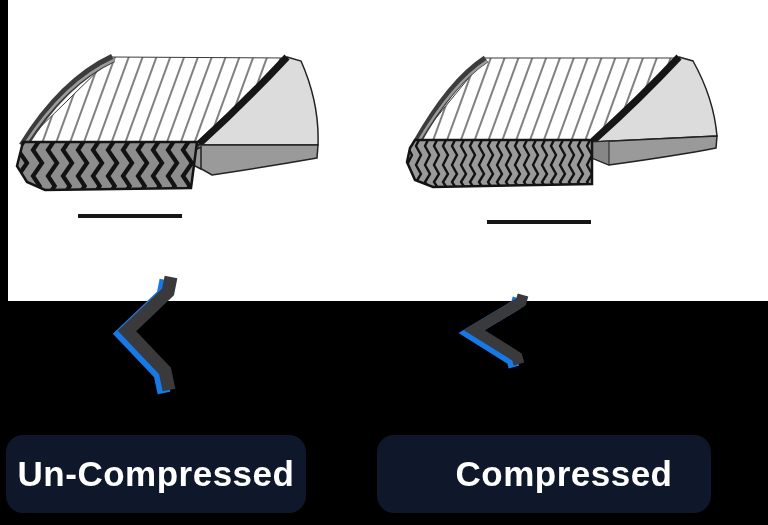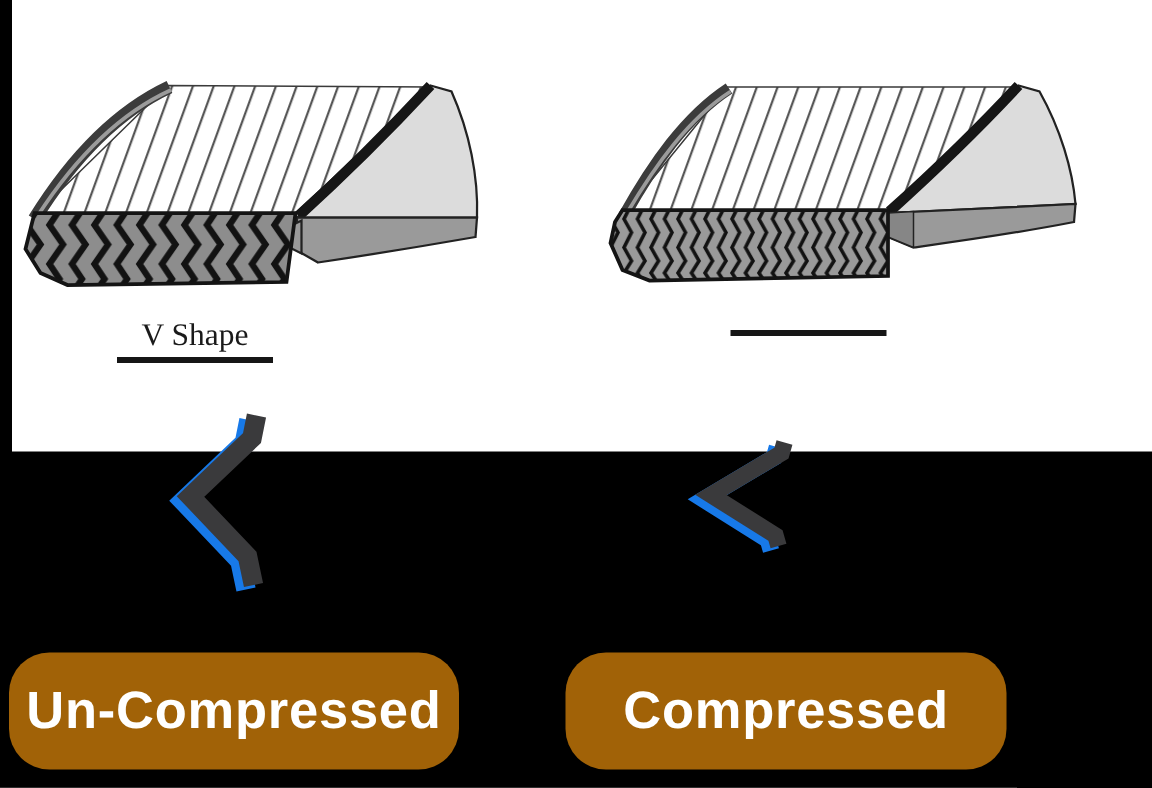--- a/index.html
+++ b/index.html
@@ -23,27 +23,27 @@
   .label-v { left:62px;  top:211px; }
   .label-w { left:471px; top:217px; }
   .label-underline {
     height:4px; background:#161616; margin:3px auto 0 auto; width:104px;
   }
   .chevron { position:absolute; }
   .chevron-left  { left:110px; top:266px; }
   .chevron-right { left:455px; top:284px; }
   .badge {
     position:absolute; top:435px; height:78px;
-    background:#a16207; border-radius:27px;
+    background:#0f172a; border-radius:17px;
     display:flex; align-items:center; justify-content:center;
     color:#ffffff; font-weight:bold; font-size:35px;
     letter-spacing:0.5px;
   }
   .badge-left  { left:6px;   width:300px; }
-  .badge-right { left:377px; width:294px; }
+  .badge-right { left:377px; width:294px;padding-left:40px; }
 </style>
 </head>
 <body>
 
 <div class="canvas">
 
   <div class="panel">
 
     <svg class="gasket gasket-v" viewBox="0 0 310 150" width="310" height="150">
       <defs>
@@ -81,21 +81,20 @@
       <path d="M 11,96 C 30,62 52,30 81,11" fill="none" stroke="#3c3c3c" stroke-width="8"></path>
       <path d="M 13,94 C 32,62 54,31 82,13" fill="none" stroke="#9b9b9b" stroke-width="2.5"></path>
       <path d="M 274,9 L 288,13 C 302,38 310,65 312,88 L 187,94 C 218,66 247,38 274,9 Z" fill="#dcdcdc" stroke="#222" stroke-width="1.5"></path>
       <path d="M 274,9 C 247,38 218,66 188,93" fill="none" stroke="#161616" stroke-width="7"></path>
       <path d="M 187,94 L 312,88 L 311,100 C 270,108 233,113 204,117 L 187,110 Z" fill="#9a9a9a" stroke="#222" stroke-width="1.5"></path>
       <polygon points="187,94 204,93 204,117 187,110" fill="#868686" stroke="#222" stroke-width="1"></polygon>
       <polygon points="10,92 187,92 187,136 28,139 10,132 2,114 5,100" fill="url(#wzig)" stroke="#141414" stroke-width="2.5"></polygon>
     </svg>
 
     <div class="shape-label label-v">
-      <span>V Shape</span>
       <div class="label-underline"></div>
     </div>
 
     <div class="shape-label label-w">
       <div class="label-underline"></div>
     </div>
 
   </div>
 
   <svg class="chevron chevron-left" viewBox="0 0 90 140" width="90" height="140">

